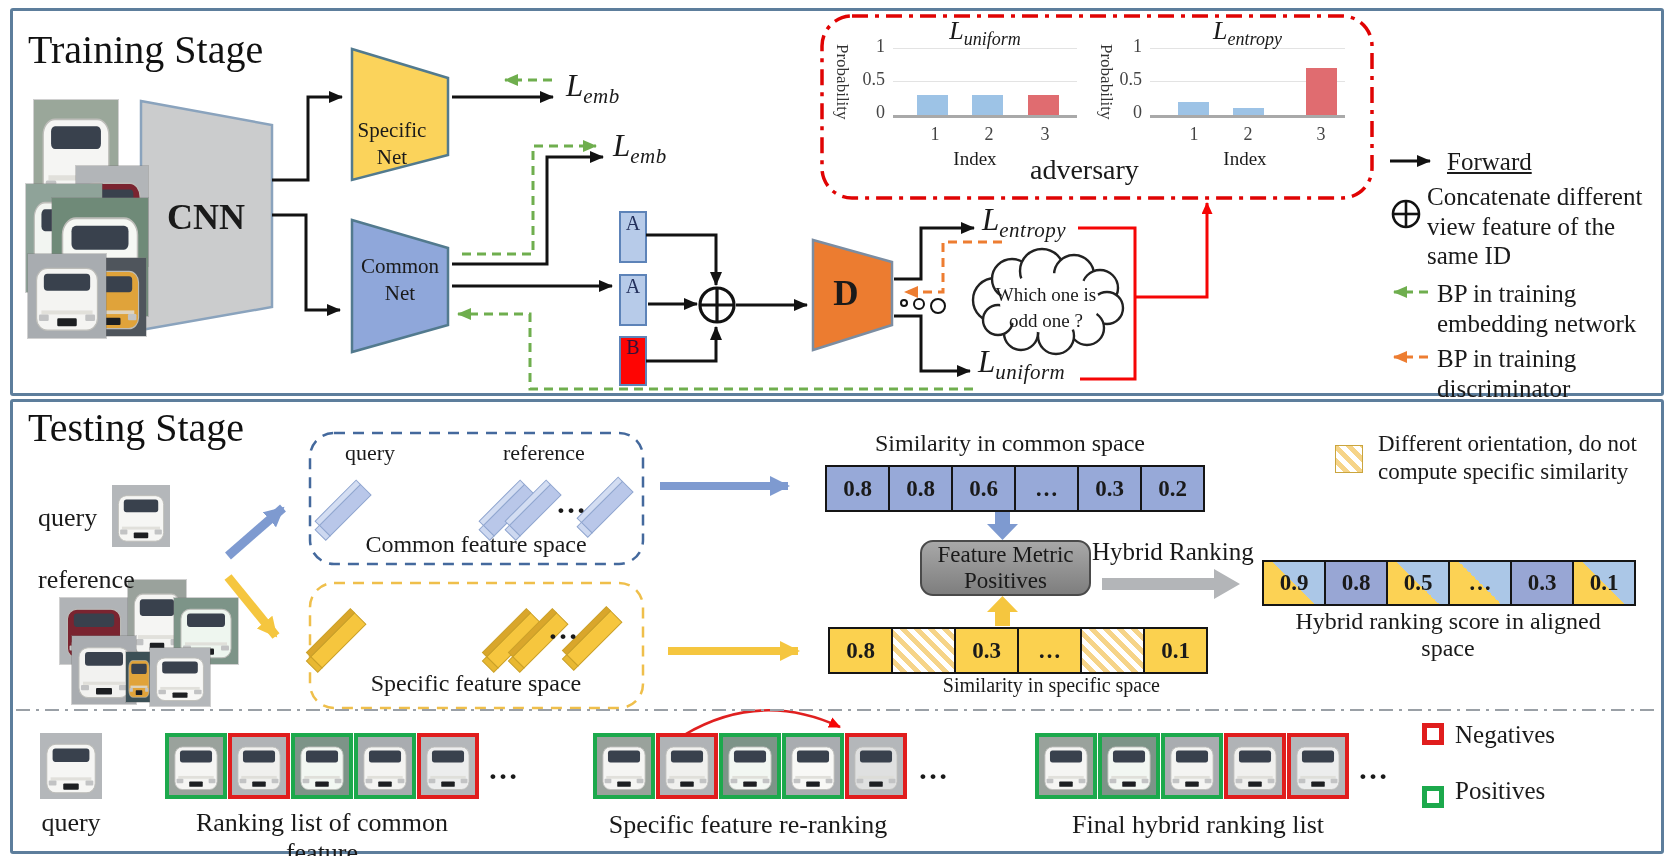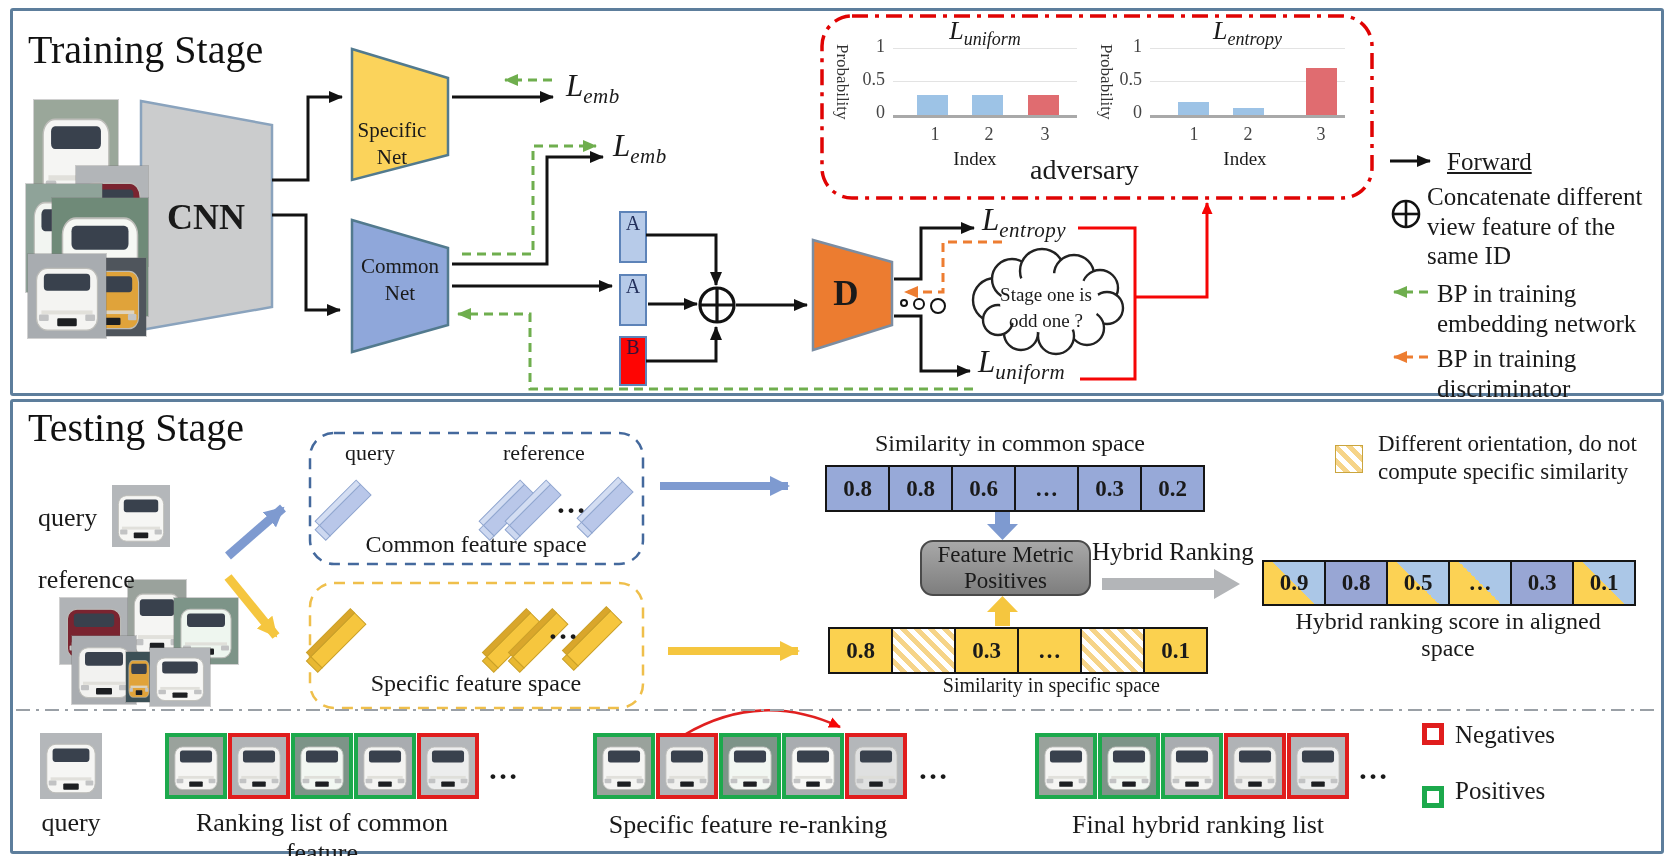--- a/index.html
+++ b/index.html
@@ -286,21 +286,21 @@
   <div class="txt loss" style="left:566px;top:68px;"><i>L</i><sub>emb</sub></div>
   <div class="txt loss" style="left:613px;top:128px;"><i>L</i><sub>emb</sub></div>
   <div class="txt loss" style="left:982px;top:202px;"><i>L</i><sub>entropy</sub></div>
   <div class="txt loss" style="left:978px;top:344px;"><i>L</i><sub>uniform</sub></div>
 
   <div class="txt ctr" style="left:620px;top:212px;width:26px;font-size:20px;color:#23305c;">A</div>
   <div class="txt ctr" style="left:620px;top:275px;width:26px;font-size:20px;color:#23305c;">A</div>
   <div class="txt ctr" style="left:620px;top:336px;width:26px;font-size:20px;color:#33123a;">B</div>
   <div class="txt ctr" style="left:815px;top:274px;width:62px;font-size:35px;font-weight:bold;">D</div>
 
-  <div class="txt ctr" style="left:985px;top:282px;width:122px;font-size:19px;line-height:1.35;">Stage one is odd one ?</div>
+  <div class="txt ctr" style="left:985px;top:282px;width:122px;font-size:19px;line-height:1.35;">Which one is odd one ?</div>
   <div class="txt" style="left:1030px;top:154px;font-size:28px;">adversary</div>
 
   <div class="txt losssm ctr" style="left:895px;top:16px;width:180px;"><i>L</i><sub>uniform</sub></div>
   <div class="ylab" style="left:832px;top:44px;">Probability</div>
   <div class="tick" style="left:855px;top:48px;width:30px;text-align:right;transform:translateY(-55%);">1</div>
   <div class="tick" style="left:855px;top:81px;width:30px;text-align:right;transform:translateY(-55%);">0.5</div>
   <div class="tick" style="left:855px;top:114px;width:30px;text-align:right;transform:translateY(-55%);">0</div>
   <div class="plot" style="left:893px;top:48px;width:184px;height:67px;">
     <div class="grid" style="top:0;"></div>
     <div class="grid" style="top:33px;"></div>

